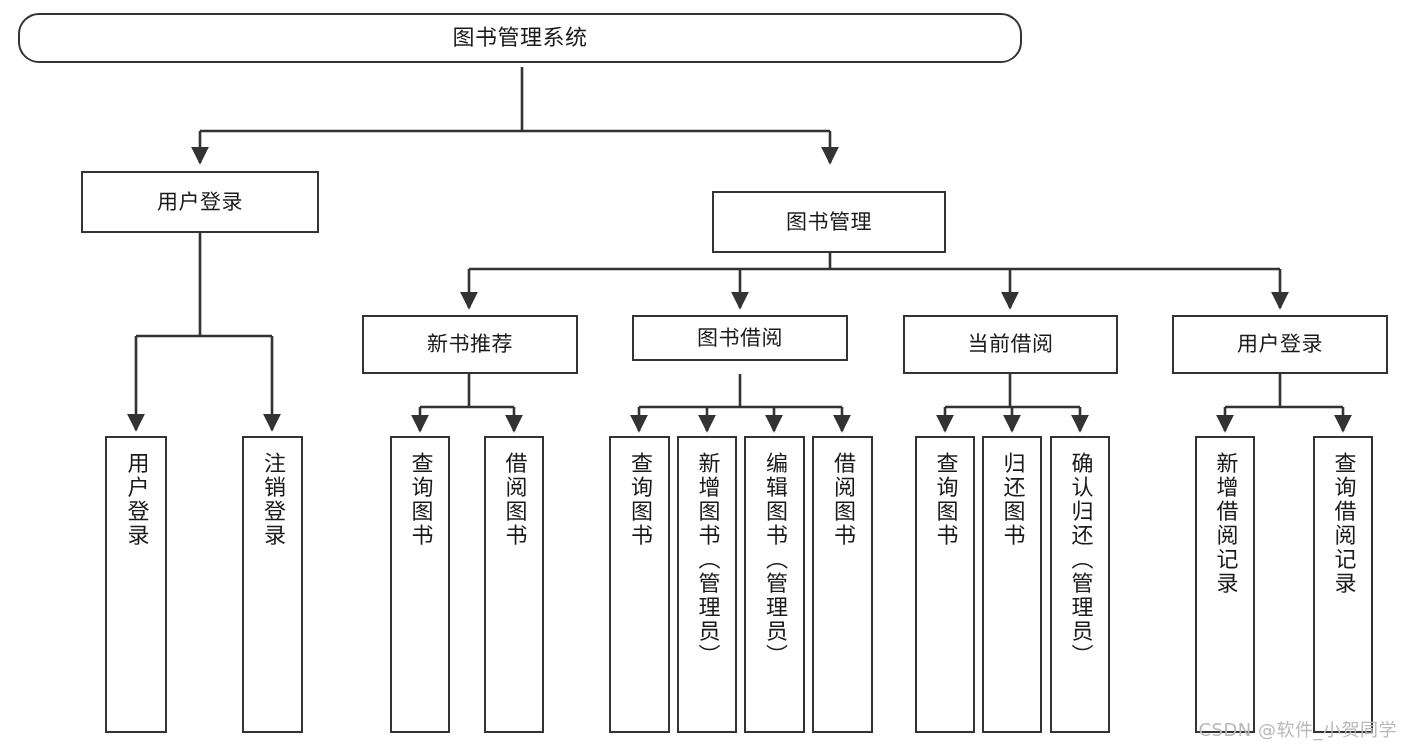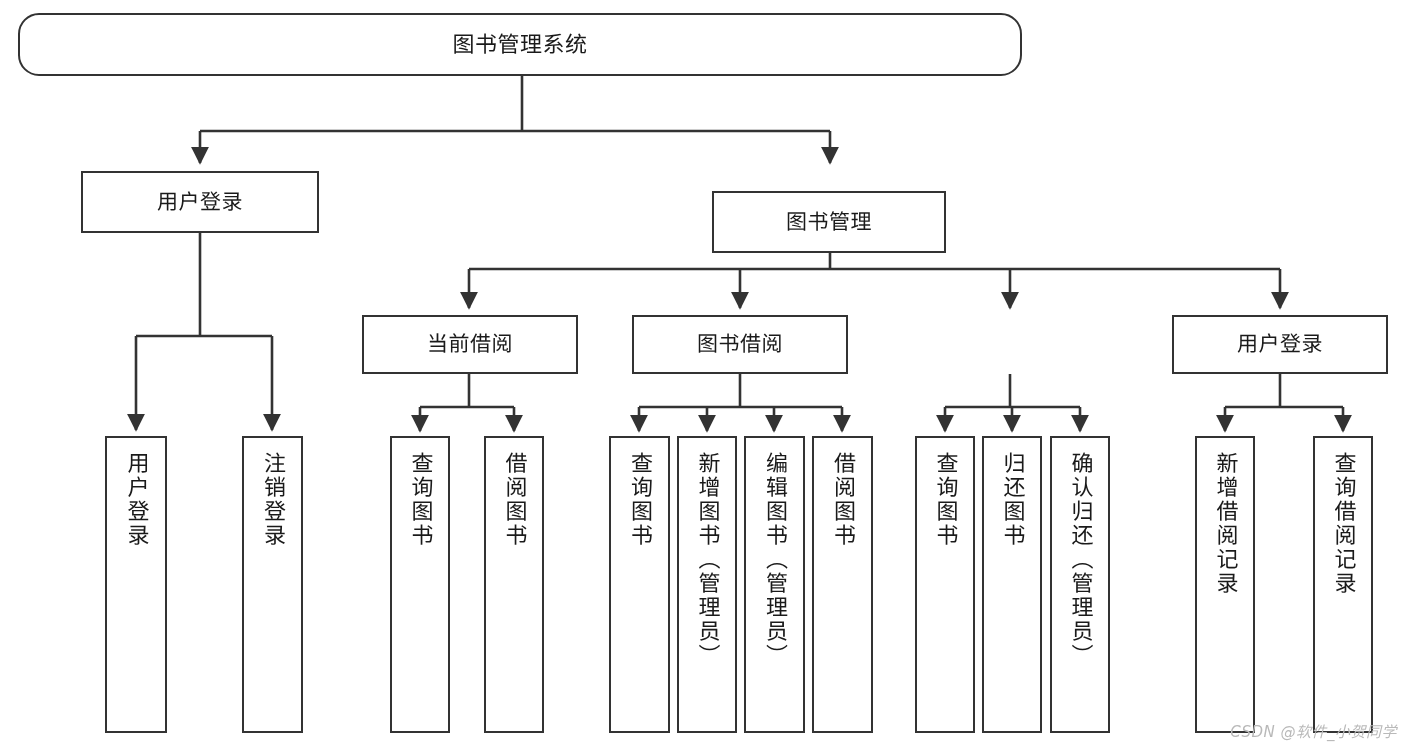--- a/index.html
+++ b/index.html
@@ -60,27 +60,26 @@
     text-orientation: upright;
     font-size: 22px;
     line-height: 1.05;
     letter-spacing: 2px;
     white-space: normal;
   }
   .watermark {
     position: absolute;
     right: 8px;
     bottom: 6px;
-    font-size: 15px;
+    font-size: 18px;
     color: #b9b9b9;
     letter-spacing: 0.5px;
     z-index: 5;
     white-space: nowrap;
     font-family: "DejaVu Sans", "Liberation Sans", sans-serif;
-    font-style: italic;
   }
 </style>
 </head>
 <body>
 
 <div id="canvas">
 
   <svg id="edges" viewBox="0 0 1405 747" width="1405" height="747" xmlns="http://www.w3.org/2000/svg">
     <defs>
       <marker id="arrow" viewBox="0 0 10 10" refX="9" refY="5" markerWidth="7" markerHeight="7" orient="auto-start-reverse">
@@ -124,36 +123,39 @@
       <path d="M 1012 407 L 1012 431" marker-end="url(#arrow)"></path>
       <path d="M 1080 407 L 1080 431" marker-end="url(#arrow)"></path>
 
       <path d="M 1280 374 L 1280 407"></path>
       <path d="M 1225 407 L 1343 407"></path>
       <path d="M 1225 407 L 1225 431" marker-end="url(#arrow)"></path>
       <path d="M 1343 407 L 1343 431" marker-end="url(#arrow)"></path>
     </g>
   </svg>
 
-  <div class="node root" style="left:18px; top:13px; width:1004px; height:63px;border-radius:21px;">
+  <div class="node root" style="left:18px; top:13px; width:1004px; height:50px;border-radius:21px;">
     <span class="lbl">图书管理系统</span>
   </div>
 
   <div class="node horiz" style="left:81px; top:171px; width:238px; height:62px;">
     <span class="lbl">用户登录</span>
   </div>
   <div class="node horiz" style="left:712px; top:171px; width:234px; height:62px;margin-top:20px;">
     <span class="lbl">图书管理</span>
   </div>
 
   <div class="node horiz" style="left:362px; top:315px; width:216px; height:59px;">
+    <span class="lbl">新书推荐</span>
+  </div>
+  <div class="node horiz" style="left:632px; top:315px; width:216px; height:46px;">
+    <span class="lbl">图书借阅</span>
+  </div>
+  <div class="node horiz" style="left:903px; top:315px; width:215px; height:59px;">
     <span class="lbl">当前借阅</span>
-  </div>
-  <div class="node horiz" style="left:632px; top:315px; width:216px; height:59px;">
-    <span class="lbl">图书借阅</span>
   </div>
   <div class="node horiz" style="left:1172px; top:315px; width:216px; height:59px;">
     <span class="lbl">用户登录</span>
   </div>
 
   <div class="node vert" style="left:105px; top:436px; width:62px; height:297px;">
     <span class="lbl">用户登录</span>
   </div>
   <div class="node vert" style="left:242px; top:436px; width:61px; height:297px;">
     <span class="lbl">注销登录</span>

